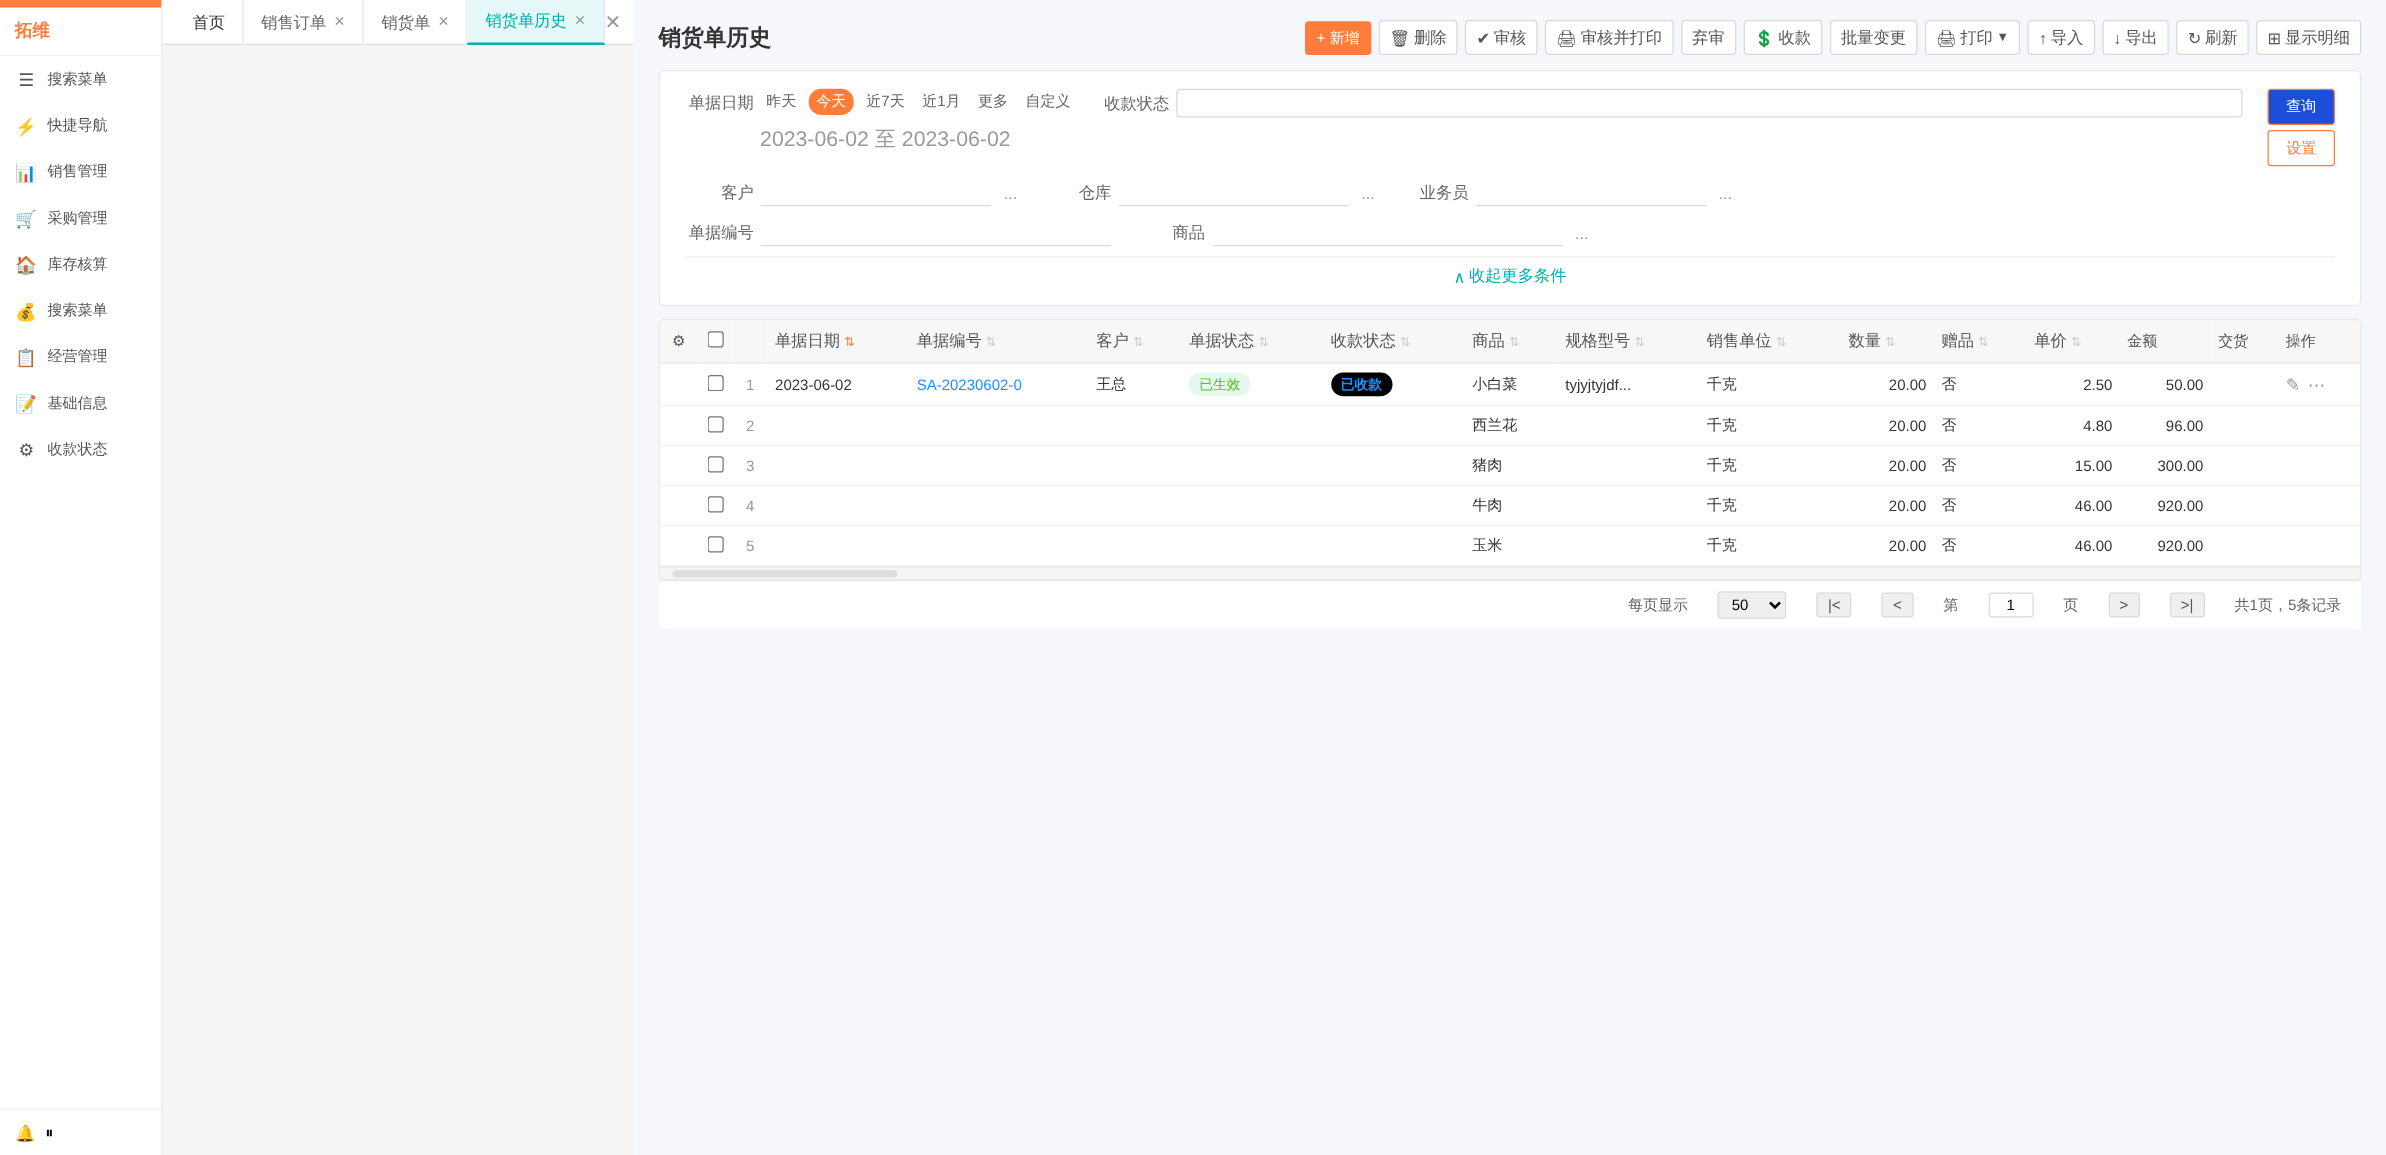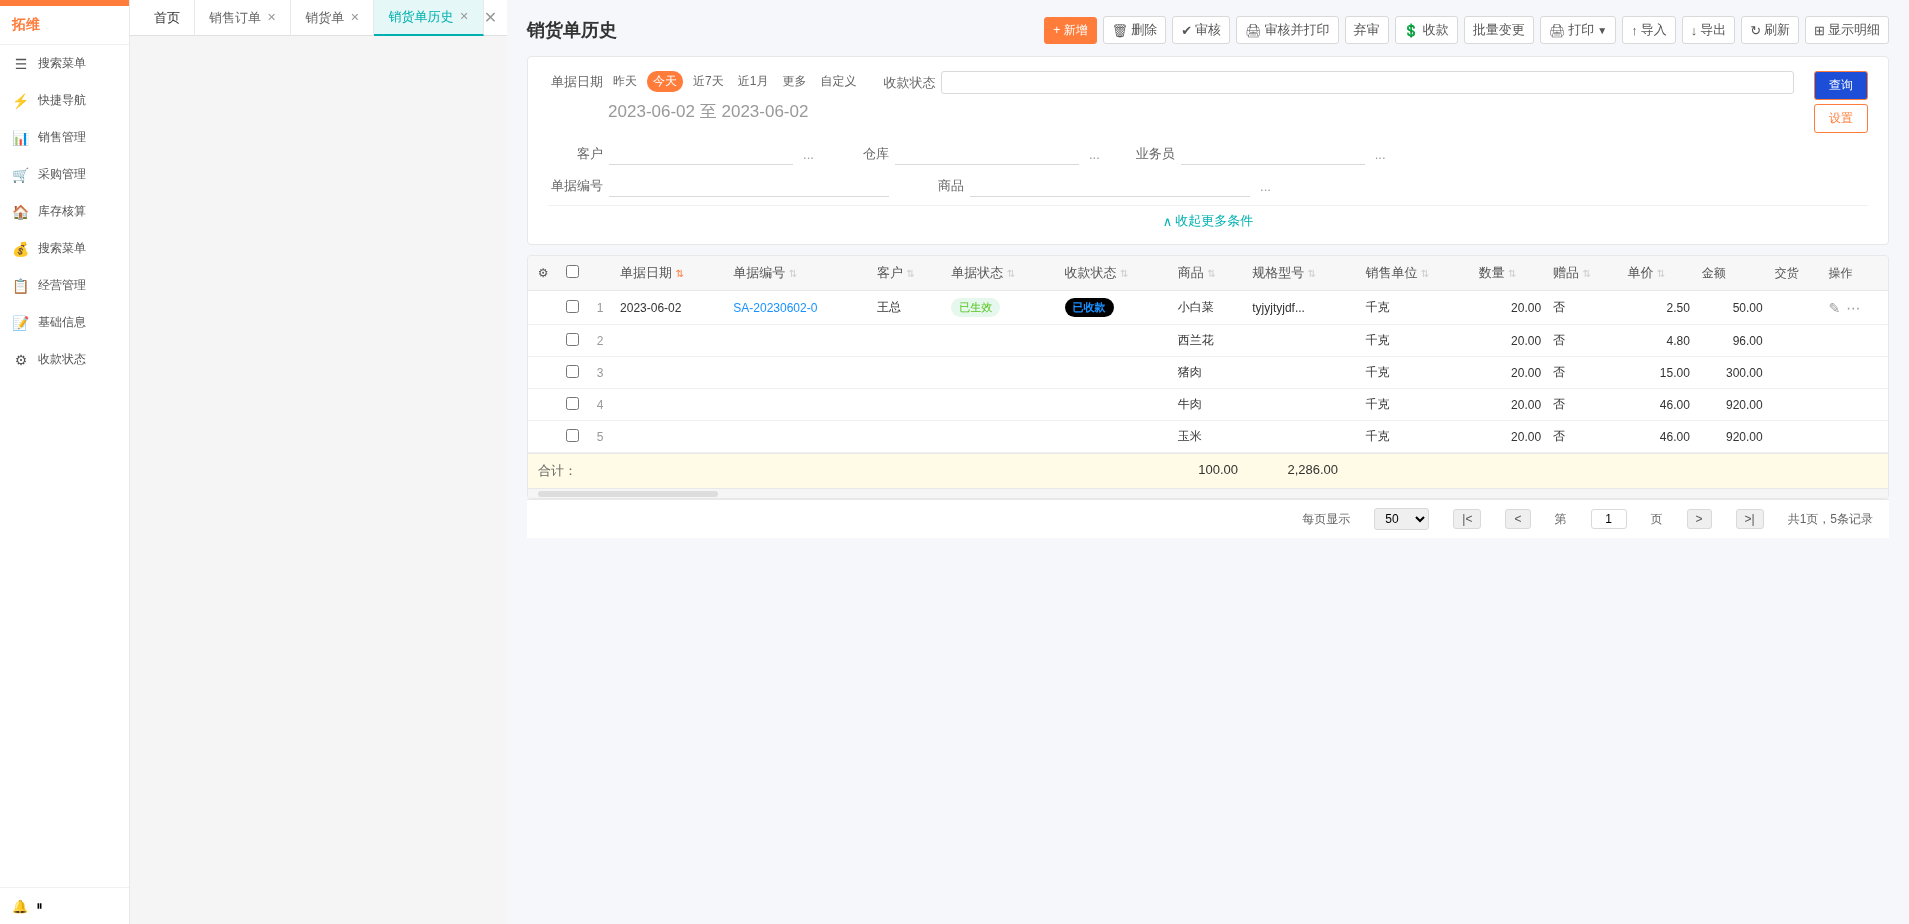--- a/index.html
+++ b/index.html
@@ -436,25 +436,20 @@
       <td style="text-align:right;">20.00</td>
       <td>否</td>
       <td style="text-align:right;">46.00</td>
       <td style="text-align:right;">920.00</td>
       <td></td>
       <td></td>
     </tr>
           </tbody>
       </table>
 
-      <div class="table-footer">
-        <span class="footer-total-label">合计：</span>
-        <span class="footer-total-qty">100.00</span>
-        <span class="footer-total-amt">2,286.00</span>
-      </div>
 
       <div class="scroll-bar-area">
         <div class="scroll-bar-inner"></div>
       </div>
     </div>
 
     <div class="pagination">
       <span class="pagination-label">每页显示</span>
       <select class="page-size-select">
         <option value="50">50</option>

